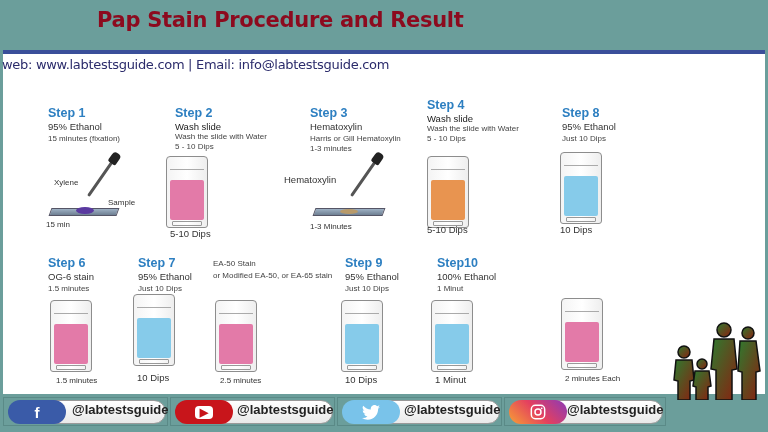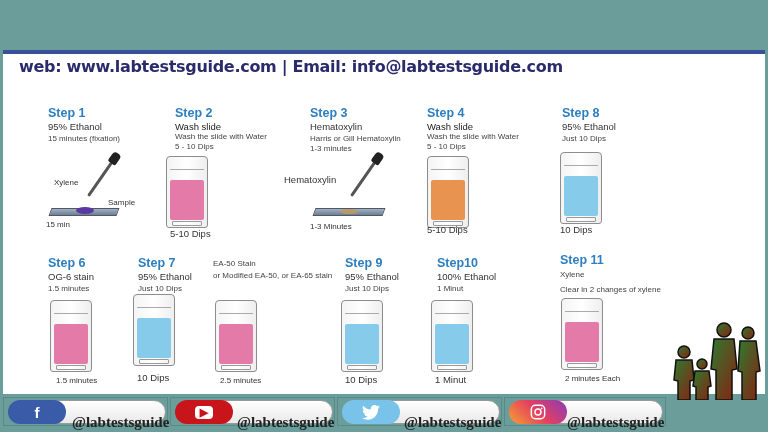--- a/index.html
+++ b/index.html
@@ -1,46 +1,47 @@
 <!DOCTYPE html>
 <html><head>
 <meta charset="utf-8">
 <style>
 *{box-sizing:border-box;margin:0;padding:0}
 html,body{width:768px;height:432px;overflow:hidden;background:#6b9e9b;font-family:"Liberation Sans",sans-serif}
 .frame{position:relative;width:768px;height:432px;background:#6b9e9b}
 .title{position:absolute;left:97px;top:8px;font-family:"DejaVu Sans",sans-serif;font-weight:bold;font-size:21px;color:#8c0a1e;letter-spacing:-0.3px}
 .bluebar{position:absolute;left:3px;top:50px;width:762px;height:4px;background:#3a4f9a}
 .panel{position:absolute;left:3px;top:54px;width:762px;height:340px;background:#fff}
-.web{position:absolute;left:19px;top:57px;font-size:16px;font-weight:bold;color:#2b2b6b;font-family:"DejaVu Sans",sans-serif;letter-spacing:-0.3px}
+.web{position:absolute;left:2px;top:57px;font-size:13px;font-weight:normal;color:#2b2b6b;font-family:"DejaVu Sans",sans-serif;letter-spacing:-0.3px}
 .step{position:absolute}
 .step .h{color:#2d7fc1;font-weight:bold;font-size:12.5px}
 .step .s1{font-size:9.5px;color:#333;margin-top:1px}
 .step .s1.b{font-weight:normal;color:#222}
 .step .s2{font-size:8px;color:#444;margin-top:2px;line-height:10px}
 .lbl{position:absolute;font-size:9.5px;color:#333}
 .lbl.sm{font-size:8px}
 .jar{position:absolute;width:42px;height:72px}
 .jar .glass{position:absolute;left:0;top:0;width:42px;height:72px;border:1.5px solid #8d8d8d;border-radius:4px 4px 3px 3px;background:linear-gradient(90deg,#f4f4f4,#fff 50%,#eee)}
 .jar .neck{position:absolute;left:4px;top:2px;width:34px;height:12px;border-bottom:1px solid #aaa}
 .jar .liq{position:absolute;left:4px;bottom:8px;width:34px;height:40px;border-radius:2px}
 .jar .base{position:absolute;left:6px;bottom:2px;width:30px;height:5px;border:1px solid #999;border-radius:1px}
 .slide{position:absolute;height:8px;background:linear-gradient(#9eb1c4,#6e7f92);border:1px solid #556;transform:skewX(-20deg)}
 .dropper{position:absolute;width:3px;height:44px;background:#555;transform:rotate(35deg);transform-origin:top center;border-radius:2px}
 .dropper::before{content:"";position:absolute;left:-3px;top:-8px;width:9px;height:12px;background:#222;border-radius:4px 4px 2px 2px}
 .social{position:absolute;top:397px;height:29px;background:#6b9e9b;border:1px solid #5a8a87}
 .pill{position:absolute;top:2px;height:24px;background:linear-gradient(#fff,#e9e9e9);border-radius:12px;border:1px solid #999}
 .ic{position:absolute;top:2px;height:24px;width:58px;border-radius:12px;display:flex;align-items:center;justify-content:center;color:#fff;font-weight:bold;font-size:15px}
-.handle{position:absolute;top:16px;font-family:Liberation Serif, serif;font-size:15px;font-weight:bold;color:#222}
+.handle{position:absolute;top:4px;font-family:Liberation Sans, sans-serif;font-size:13px;font-weight:bold;color:#222}
 .family{position:absolute;left:670px;top:320px;width:92px;height:80px}
 </style>
 </head>
 <body>
 
 <div class="frame">
+  <div class="title">Pap Stain Procedure and Result</div>
   <div class="bluebar"></div>
   <div class="panel"></div>
   <div class="web">web:  www.labtestsguide.com   |  Email: info@labtestsguide.com</div>
 
   <div class="step" style="left:48px;top:106px">
     <div class="h">Step 1</div>
     <div class="s1">95% Ethanol</div>
     <div class="s2">15 minutes (fixation)</div>
   </div>
   <div class="dropper" style="left:112px;top:160px"></div>
@@ -69,21 +70,21 @@
     <div class="s1">Hematoxylin</div>
     <div class="s2">Harris or Gill Hematoxylin</div>
     <div class="s2" style="margin-top:0">1-3 minutes</div>
   </div>
   <div class="dropper" style="left:375px;top:160px"></div>
   <span class="lbl" style="left:284px;top:174px">Hematoxylin</span>
   <div class="slide" style="left:314px;top:208px;width:70px"></div>
   <div style="position:absolute;left:340px;top:209px;width:18px;height:5px;border-radius:50%;background:#b89a6a"></div>
   <span class="lbl sm" style="left:310px;top:222px">1-3 Minutes</span>
 
-  <div class="step" style="left:427px;top:106px">
+  <div class="step" style="left:427px;top:98px">
     <div class="h">Step 4</div>
     <div class="s1 b">Wash slide</div>
     <div class="s2" style="margin-top:0">Wash the slide with Water</div>
     <div class="s2" style="margin-top:0">5 - 10 Dips</div>
   </div>
   <div class="jar" style="left:427px;top:156px">
       <div class="glass"></div>
       <div class="neck"></div>
       <div class="liq" style="background:#e89450"></div>
       <div class="base"></div>
@@ -160,25 +161,20 @@
     <div class="s2">1 Minut</div>
   </div>
   <div class="jar" style="left:431px;top:300px">
       <div class="glass"></div>
       <div class="neck"></div>
       <div class="liq" style="background:#86cbea"></div>
       <div class="base"></div>
     </div>
   <span class="lbl" style="left:435px;top:374px">1 Minut</span>
 
-  <div class="step" style="left:560px;top:253px">
-    <div class="h">Step 11</div>
-    <div class="s2" style="margin-top:3px">Xylene</div>
-    <div class="s2" style="margin-top:5px">Clear in 2 changes of xylene</div>
-  </div>
   <div class="jar" style="left:561px;top:298px">
       <div class="glass"></div>
       <div class="neck"></div>
       <div class="liq" style="background:#e37aa8"></div>
       <div class="base"></div>
     </div>
   <span class="lbl sm" style="left:565px;top:374px">2 minutes Each</span>
 
   <svg class="family" viewBox="0 0 92 80">
     <defs>

